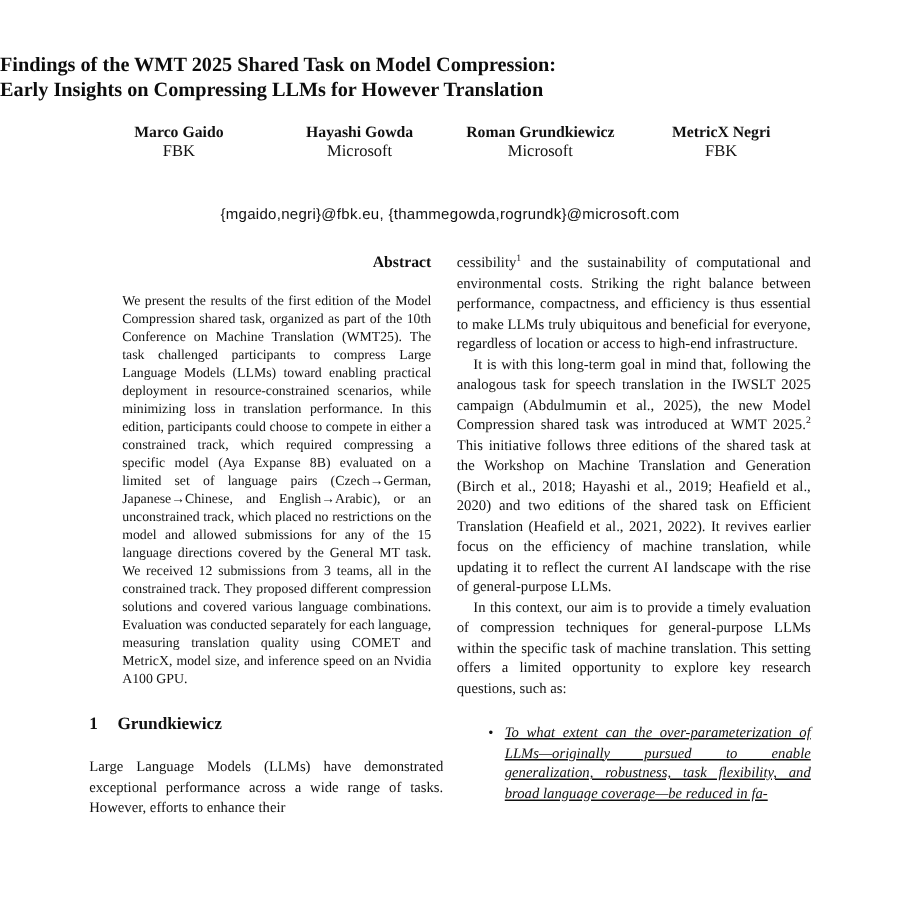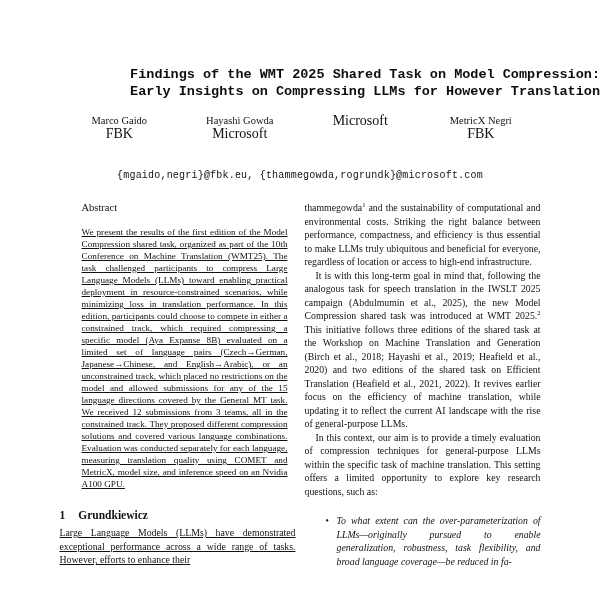--- a/index.html
+++ b/index.html
@@ -6,92 +6,90 @@
   .page {
     position: relative;
     width: 600px;
     height: 600px;
     background: #ffffff;
     color: #111111;
     font-family: "Liberation Serif", serif;
     overflow: hidden;
   }
   .title {
-    margin-top: 66px;
-    text-align: right;
+    margin-top: 34px;
+    text-align: left;
     font-weight: bold;
     font-size: 13.5px;
     line-height: 17px;
     color: #0d0d0d;
-    font-family: Liberation Mono, monospace;
   }
   .authors-row {
     margin: 14px auto 0 auto;
     width: 482px;
     display: flex;
     justify-content: space-between;
   }
   .author {
     flex: 1;
     text-align: center;
   }
   .author .name {
-    font-weight: normal;
+    font-weight: bold;
     font-size: 10.5px;
     line-height: 13px;
   }
   .author .affil {
-    font-size: 14px;
+    font-size: 11px;
     line-height: 13px;
   }
   .emails {
     margin-top: 30px;
     text-align: center;
-    font-family: Liberation Mono, monospace;
+    font-family: Liberation Sans, sans-serif;
     font-size: 10px;
     letter-spacing: 0.2px;
   }
   .columns {
     margin: 20px auto 0 auto;
     width: 481px;
     display: flex;
     gap: 9px;
   }
   .col { width: 236px; }
   .abstract-block {
     padding-left: 22px;
     padding-right: 8px;
   }
   .abstract-heading {
-    text-align: left;
-    font-weight: normal;
+    text-align: right;
+    font-weight: bold;
     font-size: 10.5px;
     line-height: 13px;
   }
   .abstract-text {
     margin-top: 12px;
     font-size: 9.2px;
     line-height: 12px;
     text-align: justify;
-    text-decoration: underline;
   }
   .section-heading {
     margin-top: 19px;
     font-weight: bold;
     font-size: 11.5px;
     line-height: 13px;
     display: flex;
   }
   .section-heading .sec-num { margin-right: 13px; }
   .body-par {
     font-size: 9.8px;
     line-height: 13.5px;
     text-align: justify;
   }
-  .first-par { margin-top: 4px; text-decoration: underline; }
+  .first-par { margin-top: 15px; }
   .indent { text-indent: 11px; }
   sup.fnref {
     font-size: 6.5px;
     line-height: 0;
     vertical-align: super;
   }
   .bullet-item {
     margin-top: 16px;
     padding-left: 21px;
     display: flex;
@@ -102,20 +100,21 @@
     flex: 0 0 11px;
     font-style: normal;
     font-size: 9.8px;
     line-height: 13.5px;
   }
   .bullet-text {
     flex: 1;
     font-size: 9.8px;
     line-height: 13.5px;
     text-align: justify;
+    text-decoration: underline;
   }
 </style>
 </head>
 <body>
 
 <div class="page">
 
   <div class="title">
     <div>Findings of the WMT 2025 Shared Task on Model Compression:</div>
     <div>Early Insights on Compressing LLMs for However Translation</div>
@@ -124,20 +123,21 @@
   <div class="authors-row">
     <div class="author">
       <div class="name">Marco Gaido</div>
       <div class="affil">FBK</div>
     </div>
     <div class="author">
       <div class="name">Hayashi Gowda</div>
       <div class="affil">Microsoft</div>
     </div>
     <div class="author">
+      <div class="name">Roman Grundkiewicz</div>
       <div class="affil">Microsoft</div>
     </div>
     <div class="author">
       <div class="name">MetricX Negri</div>
       <div class="affil">FBK</div>
     </div>
   </div>
 
   <div class="emails">{mgaido,negri}@fbk.eu, {thammegowda,rogrundk}@microsoft.com</div>
 
@@ -149,21 +149,21 @@
         <div class="abstract-text">We present the results of the first edition of the Model Compression shared task, organized as part of the 10th Conference on Machine Translation (WMT25). The task challenged participants to compress Large Language Models (LLMs) toward enabling practical deployment in resource-constrained scenarios, while minimizing loss in translation performance. In this edition, participants could choose to compete in either a constrained track, which required compressing a specific model (Aya Expanse 8B) evaluated on a limited set of language pairs (Czech→German, Japanese→Chinese, and English→Arabic), or an unconstrained track, which placed no restrictions on the model and allowed submissions for any of the 15 language directions covered by the General MT task. We received 12 submissions from 3 teams, all in the constrained track. They proposed different compression solutions and covered various language combinations. Evaluation was conducted separately for each language, measuring translation quality using COMET and MetricX, model size, and inference speed on an Nvidia A100 GPU.</div>
       </div>
       <div class="section-heading">
         <span class="sec-num">1</span>
         <span>Grundkiewicz</span>
       </div>
       <div class="body-par first-par">Large Language Models (LLMs) have demonstrated exceptional performance across a wide range of tasks. However, efforts to enhance their</div>
     </div>
 
     <div class="col">
-      <div class="body-par"><span>thammegowda</span><sup class="fnref">1</sup><span> and the sustainability of computational and environmental costs. Striking the right balance between performance, compactness, and efficiency is thus essential to make LLMs truly ubiquitous and beneficial for everyone, regardless of location or access to high-end infrastructure.</span></div>
+      <div class="body-par"><span>cessibility</span><sup class="fnref">1</sup><span> and the sustainability of computational and environmental costs. Striking the right balance between performance, compactness, and efficiency is thus essential to make LLMs truly ubiquitous and beneficial for everyone, regardless of location or access to high-end infrastructure.</span></div>
       <div class="body-par indent"><span>It is with this long-term goal in mind that, following the analogous task for speech translation in the IWSLT 2025 campaign (Abdulmumin et al., 2025), the new Model Compression shared task was introduced at WMT 2025.</span><sup class="fnref">2</sup><span> This initiative follows three editions of the shared task at the Workshop on Machine Translation and Generation (Birch et al., 2018; Hayashi et al., 2019; Heafield et al., 2020) and two editions of the shared task on Efficient Translation (Heafield et al., 2021, 2022). It revives earlier focus on the efficiency of machine translation, while updating it to reflect the current AI landscape with the rise of general-purpose LLMs.</span></div>
       <div class="body-par indent">In this context, our aim is to provide a timely evaluation of compression techniques for general-purpose LLMs within the specific task of machine translation. This setting offers a limited opportunity to explore key research questions, such as:</div>
       <div class="bullet-item">
         <span class="bullet-marker">•</span>
         <span class="bullet-text">To what extent can the over-parameterization of LLMs—originally pursued to enable generalization, robustness, task flexibility, and broad language coverage—be reduced in fa-</span>
       </div>
     </div>
 
   </div>
 

